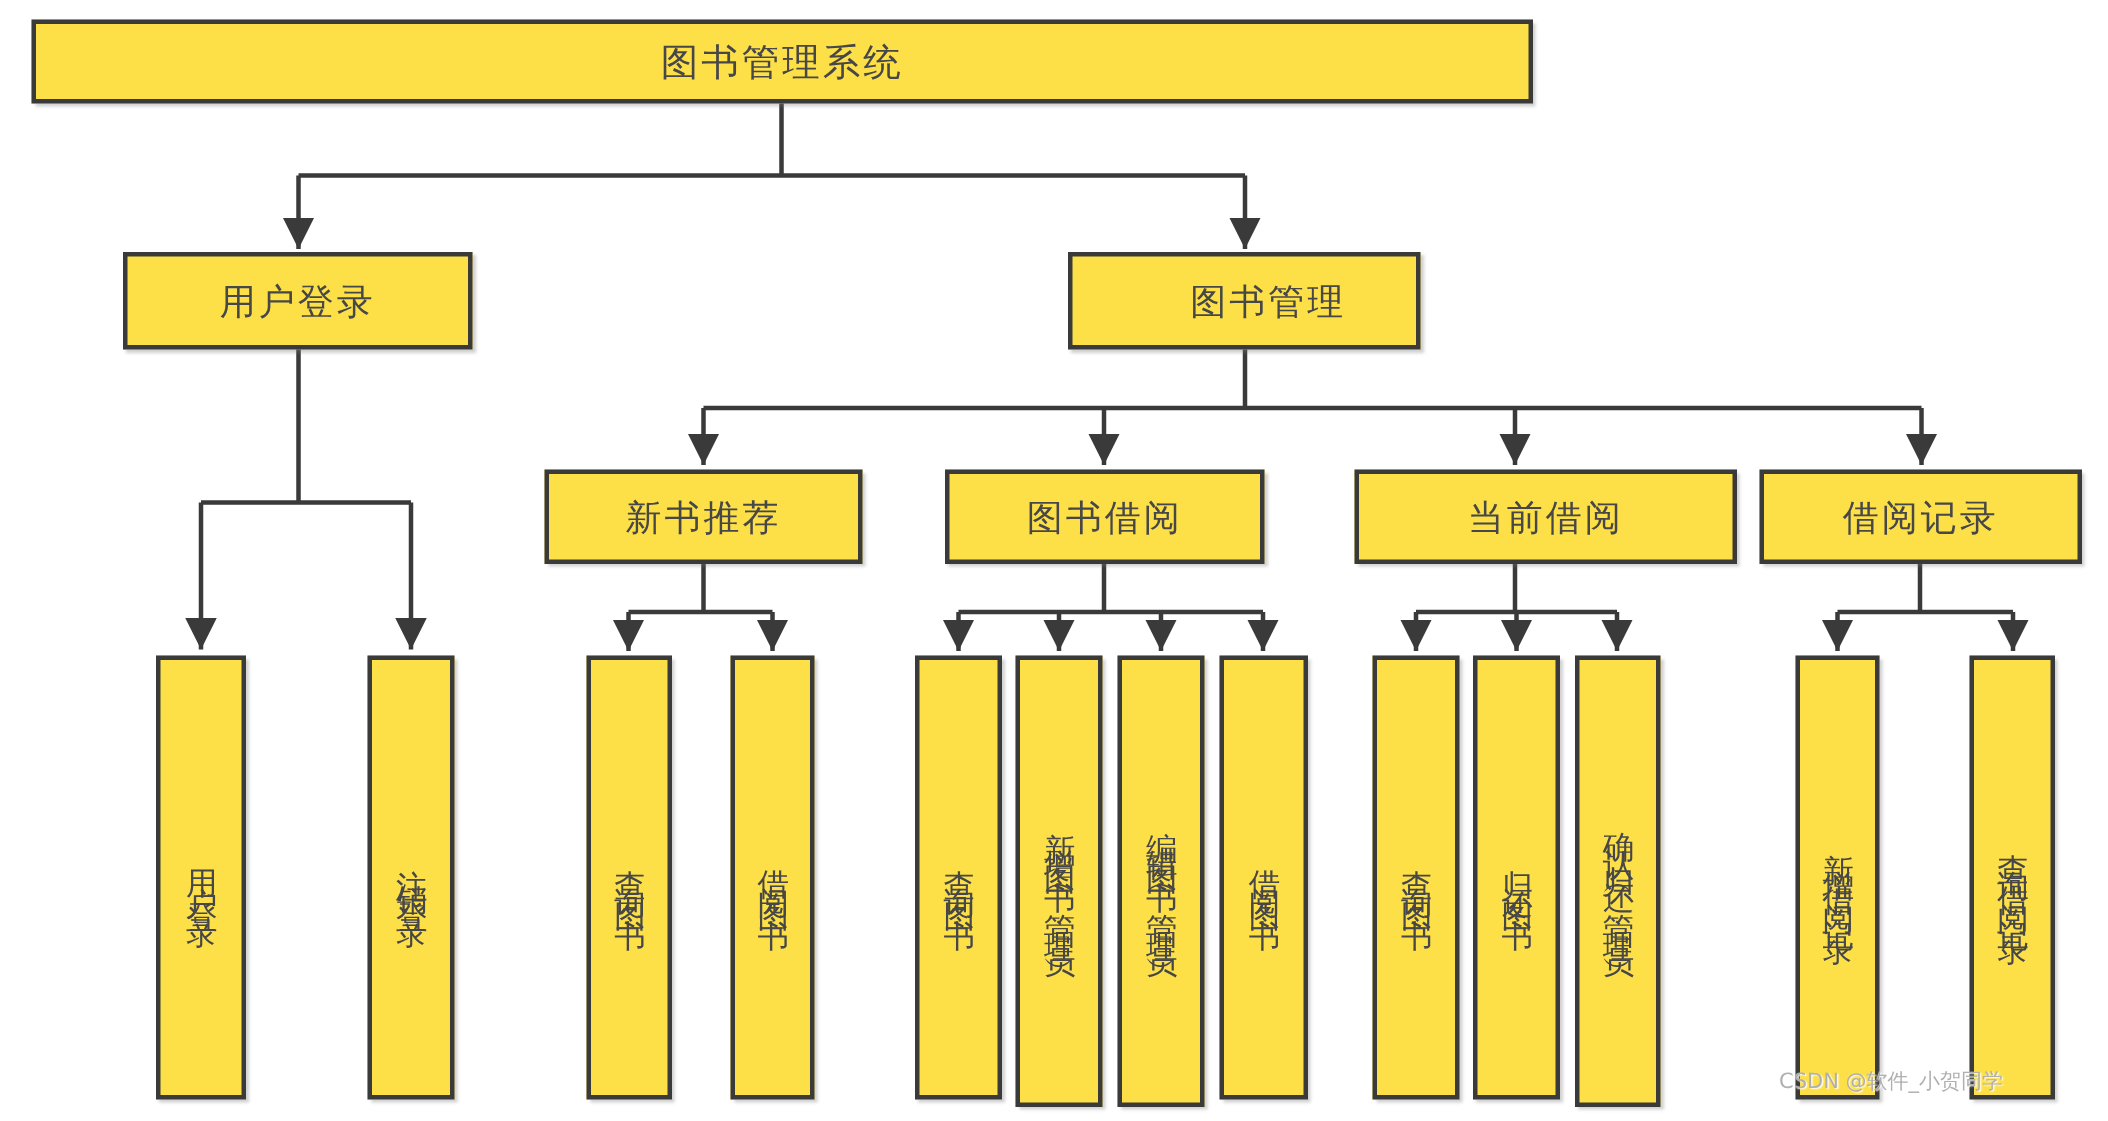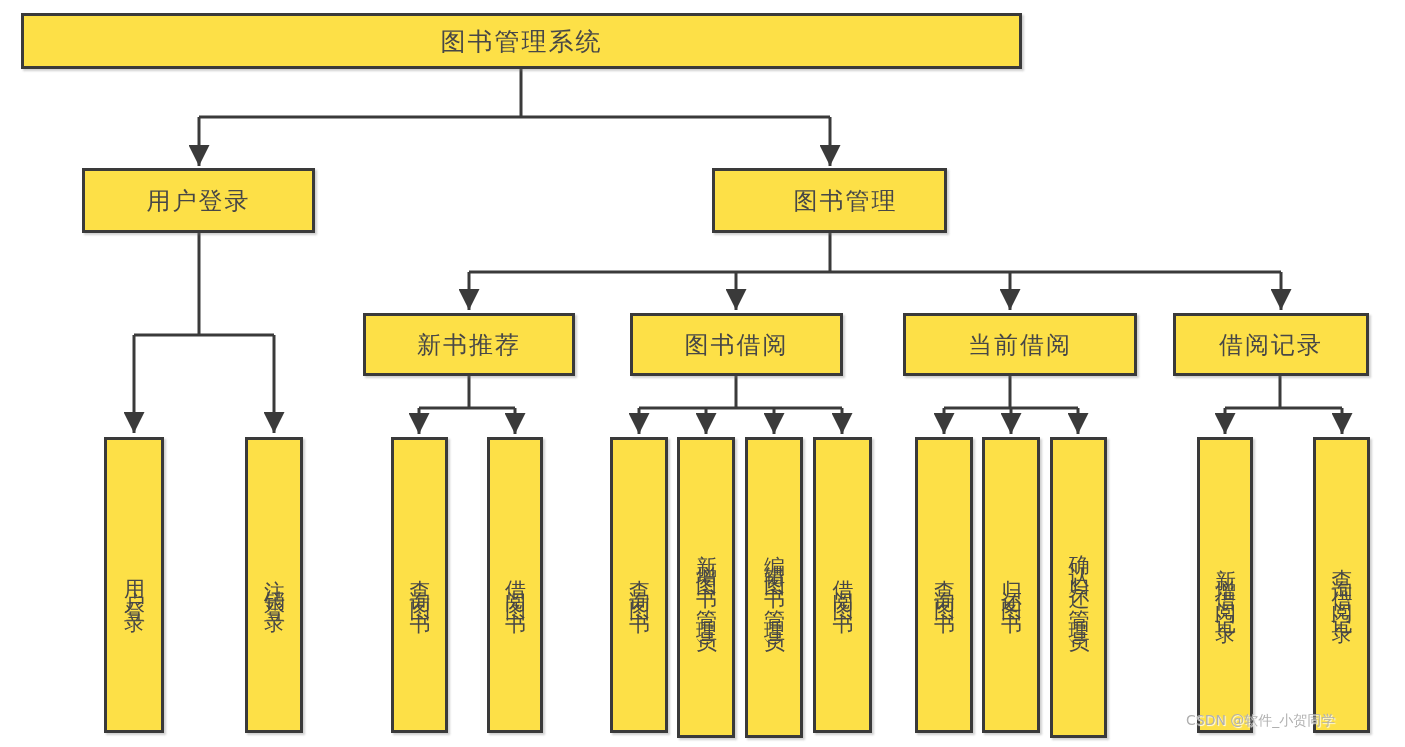--- a/index.html
+++ b/index.html
@@ -114,24 +114,24 @@
   <div class="node" style="left:712px; top:168px; width:235px; height:65px;padding-left:32px;">
     <span class="hlabel">图书管理</span>
   </div>
 
   <div class="node" style="left:363px; top:313px; width:212px; height:63px;">
     <span class="hlabel">新书推荐</span>
   </div>
   <div class="node" style="left:630px; top:313px; width:213px; height:63px;">
     <span class="hlabel">图书借阅</span>
   </div>
-  <div class="node" style="left:903px; top:313px; width:234px; height:63px;">
+  <div class="node" style="left:903px; top:313px; width:255px; height:63px;">
     <span class="hlabel">当前借阅</span>
   </div>
-  <div class="node" style="left:1173px; top:313px; width:196px; height:63px;">
+  <div class="node" style="left:1173px; top:313px; width:215px; height:63px;">
     <span class="hlabel">借阅记录</span>
   </div>
 
   <div class="node" style="left:104px; top:437px; width:60px; height:296px;">
     <span class="vlabel">用户登录</span>
   </div>
   <div class="node" style="left:245px; top:437px; width:58px; height:296px;">
     <span class="vlabel">注销登录</span>
   </div>
 

